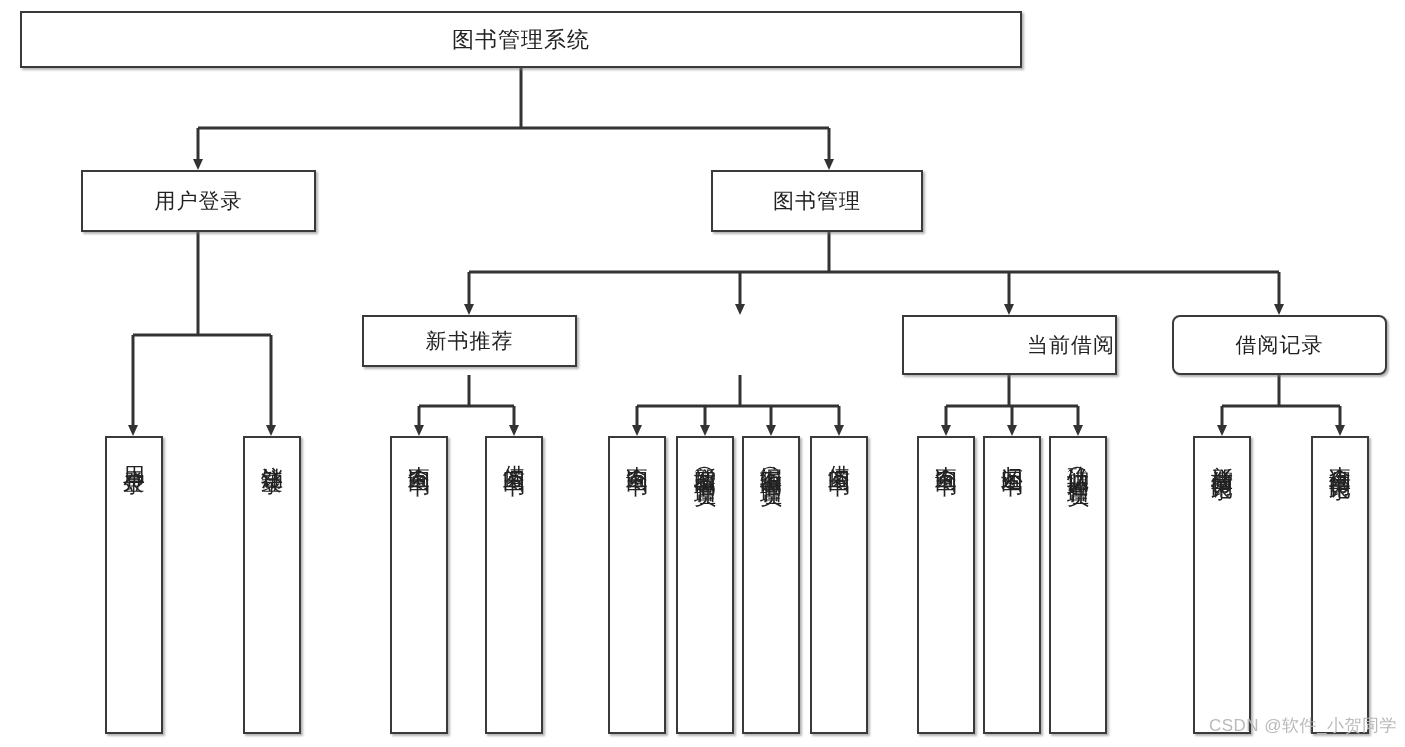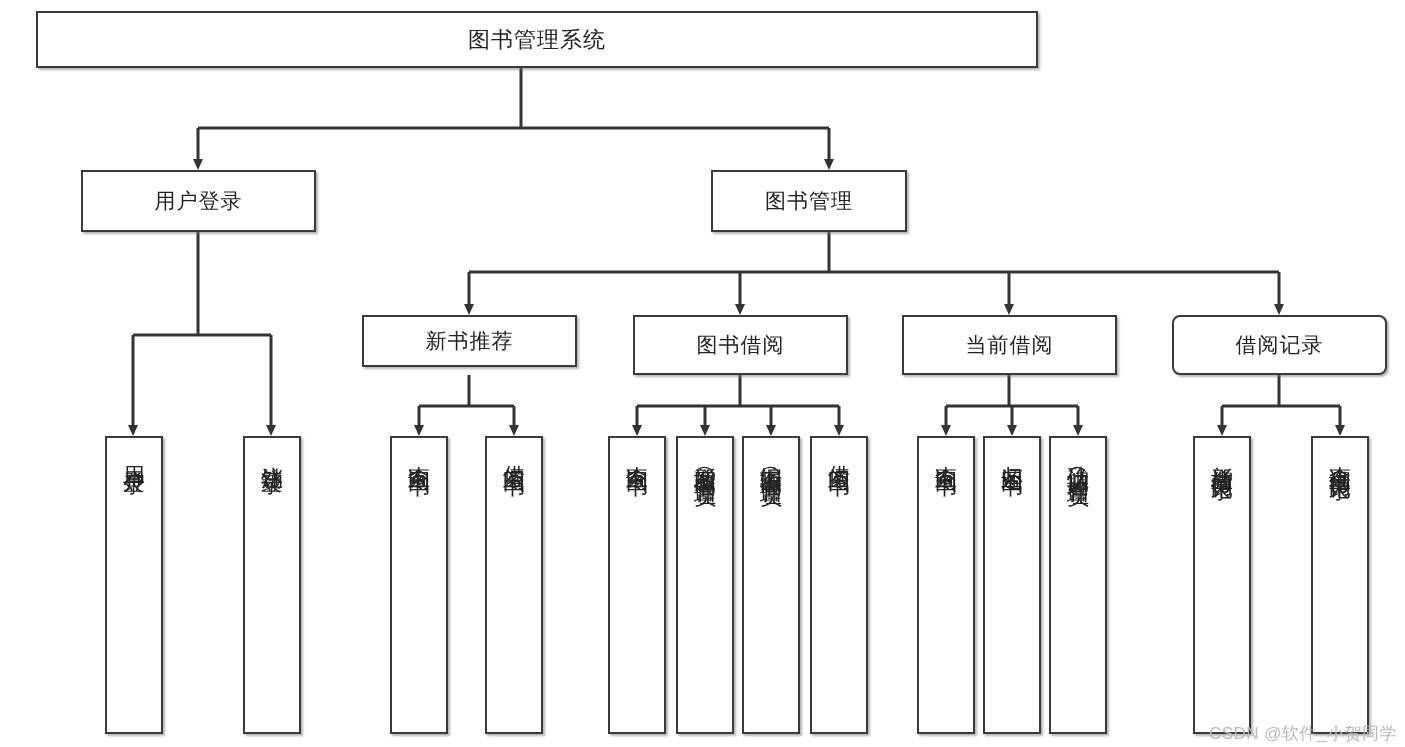--- a/index.html
+++ b/index.html
@@ -53,21 +53,21 @@
     writing-mode: vertical-rl;
     text-orientation: upright;
     font-size: 22px;
     letter-spacing: 3px;
     line-height: 1;
     white-space: nowrap;
   }
   #watermark {
     position: absolute;
     right: 8px;
-    bottom: 2px;
+    bottom: 10px;
     font-size: 17px;
     color: #b9b9b9;
     letter-spacing: 0.5px;
     white-space: nowrap;
     pointer-events: none;
   }
 </style>
 </head>
 <body>
 
@@ -120,38 +120,35 @@
       <path d="M1012,406 L1012,426" marker-end="url(#arrowhead)"></path>
       <path d="M1078,406 L1078,426" marker-end="url(#arrowhead)"></path>
 
       <path d="M1279,375 L1279,406"></path>
       <path d="M1222,406 L1340,406"></path>
       <path d="M1222,406 L1222,426" marker-end="url(#arrowhead)"></path>
       <path d="M1340,406 L1340,426" marker-end="url(#arrowhead)"></path>
     </g>
   </svg>
 
-  <div class="node-box node-root" style="left:20px; top:11px; width:1002px; height:57px;margin-left:16px;">
+  <div class="node-box node-root" style="left:20px; top:11px; width:1002px; height:57px;">
     <span class="node-label">图书管理系统</span>
   </div>
 
   <div class="node-box node-level2" style="left:81px; top:170px; width:235px; height:62px;">
     <span class="node-label">用户登录</span>
   </div>
-  <div class="node-box node-level2" style="left:711px; top:170px; width:196px; height:62px;">
+  <div class="node-box node-level2" style="left:711px; top:170px; width:212px; height:62px;">
     <span class="node-label">图书管理</span>
   </div>
 
   <div class="node-box node-level3" style="left:362px; top:315px; width:215px; height:52px;">
     <span class="node-label">新书推荐</span>
   </div>
-  <div class="node-box node-level3" style="left:633px; top:315px; width:215px; height:60px;">
-    <span class="node-label">图书借阅</span>
-  </div>
-  <div class="node-box node-level3" style="left:902px; top:315px; width:215px; height:60px;">
+  <div class="node-box node-level3" style="left:902px; top:315px; width:215px; height:60px;justify-content:flex-end;">
     <span class="node-label">当前借阅</span>
   </div>
   <div class="node-box node-level3" style="left:1172px; top:315px; width:215px; height:60px;border-radius:8px;">
     <span class="node-label">借阅记录</span>
   </div>
 
   <div class="node-box node-leaf" style="left:105px; top:436px; width:58px; height:298px;">
     <span class="node-label">用户登录</span>
   </div>
   <div class="node-box node-leaf" style="left:243px; top:436px; width:58px; height:298px;">

